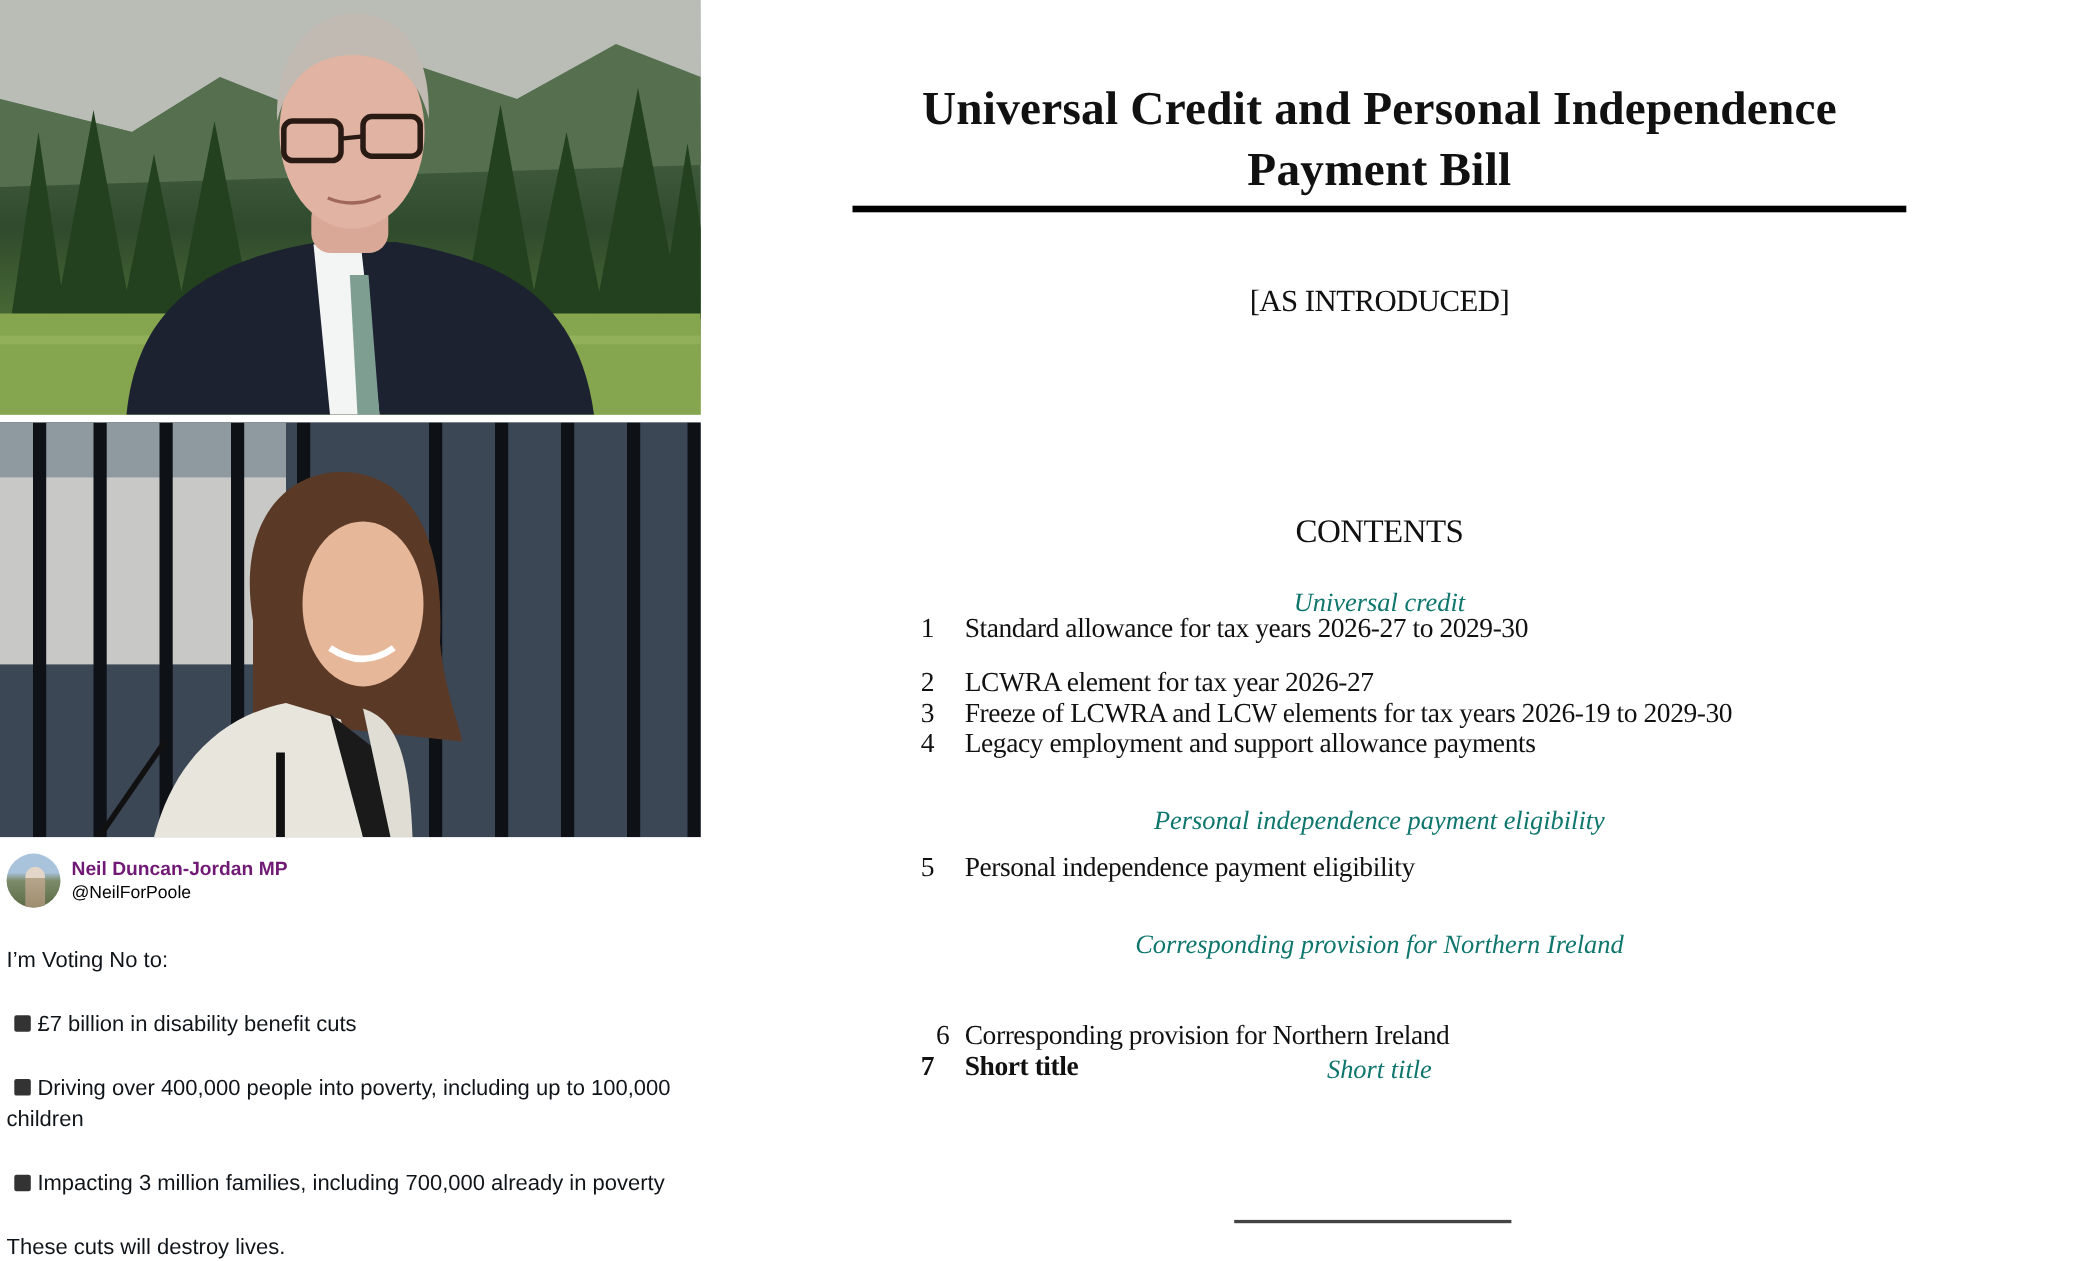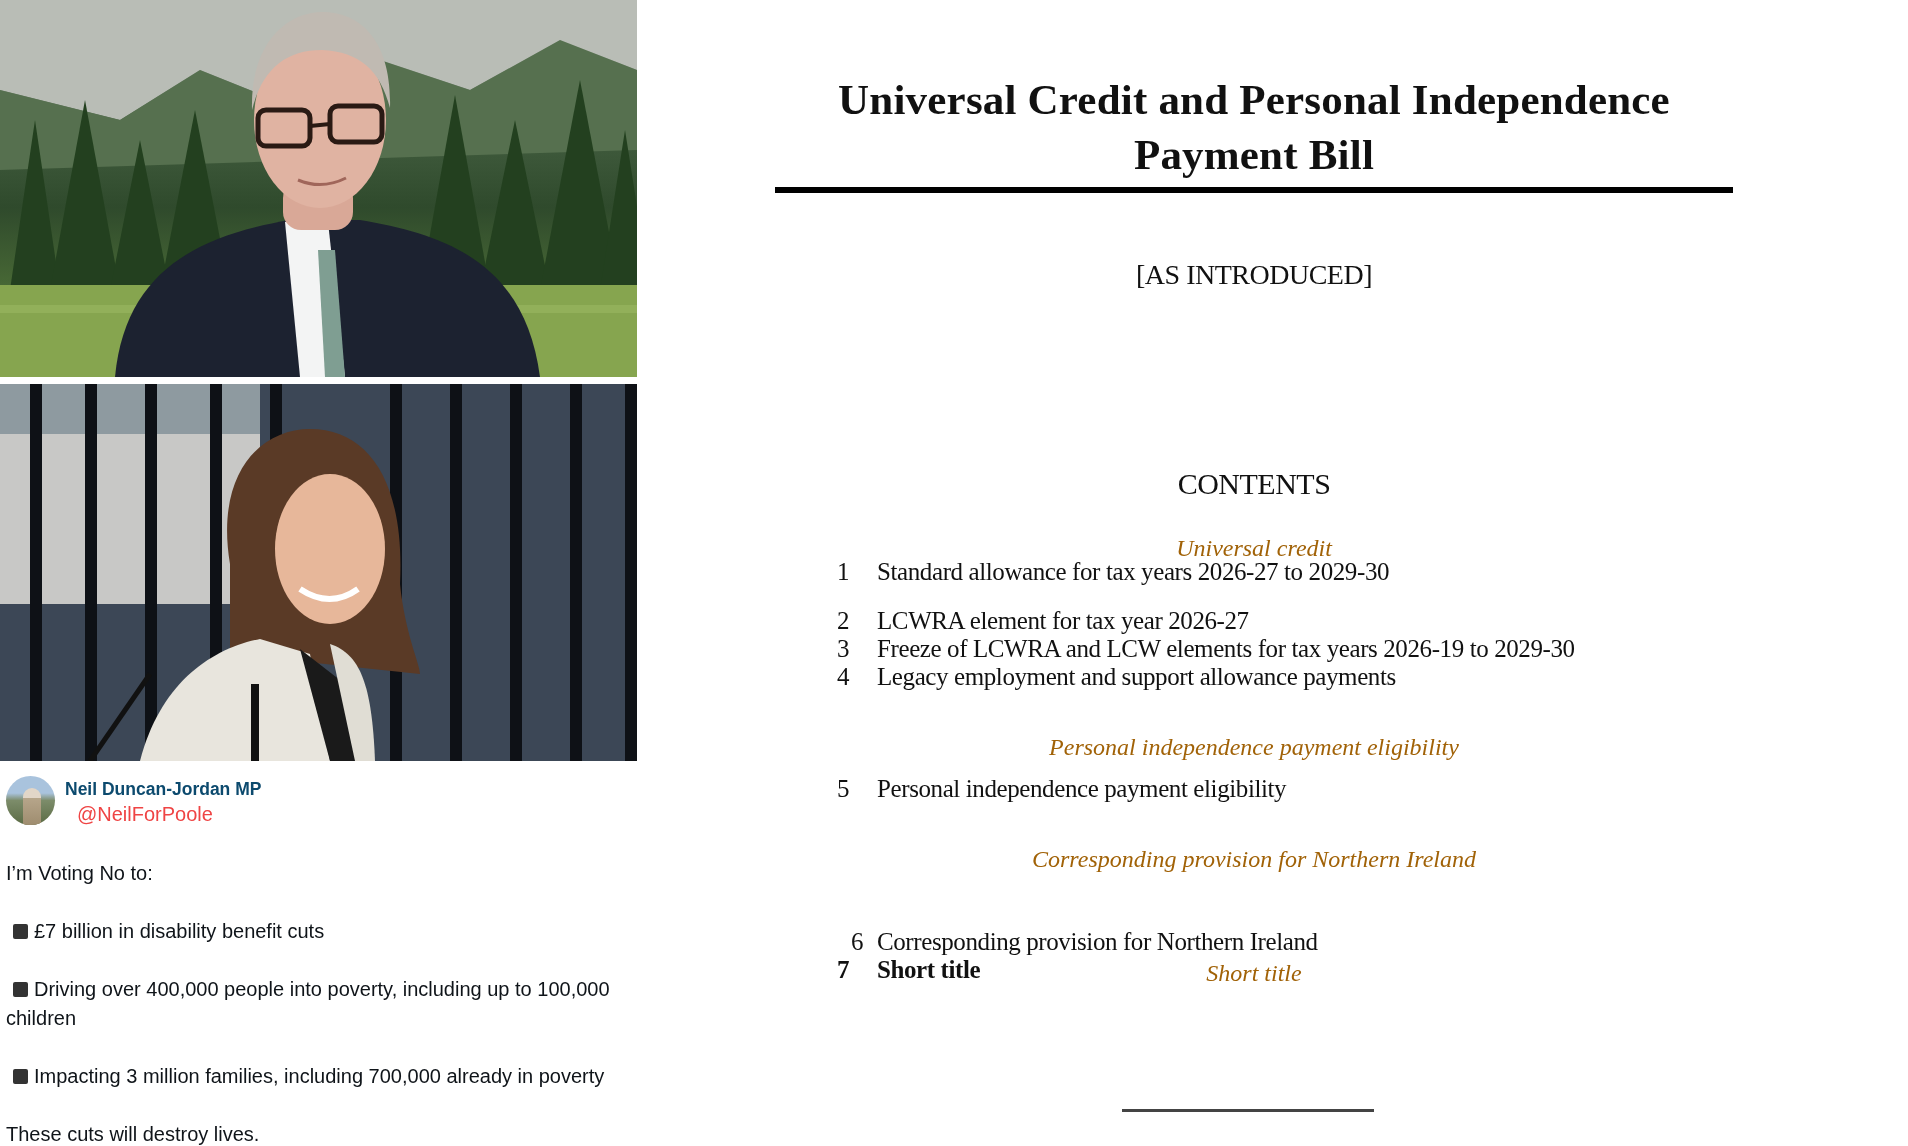--- a/index.html
+++ b/index.html
@@ -26,25 +26,25 @@
     .avatar {
       position: absolute; left: 6px; top: 15px; width: 49px; height: 49px; border-radius: 50%;
       overflow: hidden;
       background: linear-gradient(180deg, #a9c3dd 0%, #a9c3dd 35%, #7c8c6a 50%, #5b6b45 100%);
     }
     .avatar .fig {
       position: absolute; left: 17px; top: 12px; width: 18px; height: 40px; border-radius: 9px 9px 2px 2px;
       background: linear-gradient(180deg, #e2d6c8 0%, #e2d6c8 25%, #b6a58a 26%, #9c8a6c 100%);
     }
     .tw-name {
-      position: absolute; left: 65px; top: 18px; font-size: 17.5px; font-weight: bold; color: #0c4a6e;
+      position: absolute; left: 65px; top: 18px; font-size: 17.5px; font-weight: bold; color: #701a75;
       white-space: nowrap;
     }
     .tw-handle {
-      position: absolute; left: 65px; top: 42px; font-size: 20px; color: #ef4444; white-space: nowrap; margin-left: 12px;
+      position: absolute; left: 65px; top: 42px; font-size: 16px; color: #000000; white-space: nowrap;
     }
     .tw-body {
       position: absolute; left: 6px; top: 82px; width: 800px;
       font-size: 20px; line-height: 29px; color: #0f1419;
     }
     .tw-body p { margin: 16px 0 29px 0; white-space: nowrap; }
     .tw-body p.wrap { white-space: normal; width: 640px; }
     .bullet {
       display: inline-block; width: 15px; height: 15px; background: #333; border-radius: 2px;
       margin: 0 6px 0 7px; vertical-align: -1px;
@@ -56,21 +56,21 @@
       font-family: "Liberation Serif", "DejaVu Serif", serif; color: #111;
     }
     .center-col { position: absolute; left: 75px; width: 958px; text-align: center; }
     .doc-title {
       top: 72px; font-size: 43px; font-weight: bold; line-height: 55px; letter-spacing: 0.2px;
     }
     .doc-rule { position: absolute; left: 75px; top: 187px; width: 958px; height: 6px; background: #000; }
     .doc-status { top: 258px; font-size: 28px; line-height: 34px; letter-spacing: -0.5px; }
     .doc-contents { top: 434px; font-size: 30px; line-height: 36px; letter-spacing: -0.5px; margin-top: 32px; }
     .doc-heading {
-      font-style: italic; font-size: 24px; line-height: 30px; color: #a16207;
+      font-style: italic; font-size: 24px; line-height: 30px; color: #0f766e;
     }
     .toc-item {
       position: absolute; left: 137px; font-size: 25px; line-height: 28px; white-space: nowrap; letter-spacing: -0.4px;
     }
     .toc-num { display: inline-block; width: 40px; }
     .doc-endrule { position: absolute; left: 422px; top: 1109px; width: 252px; height: 3px; background: #444; }
   </style>
 </head>
 <body>
 

